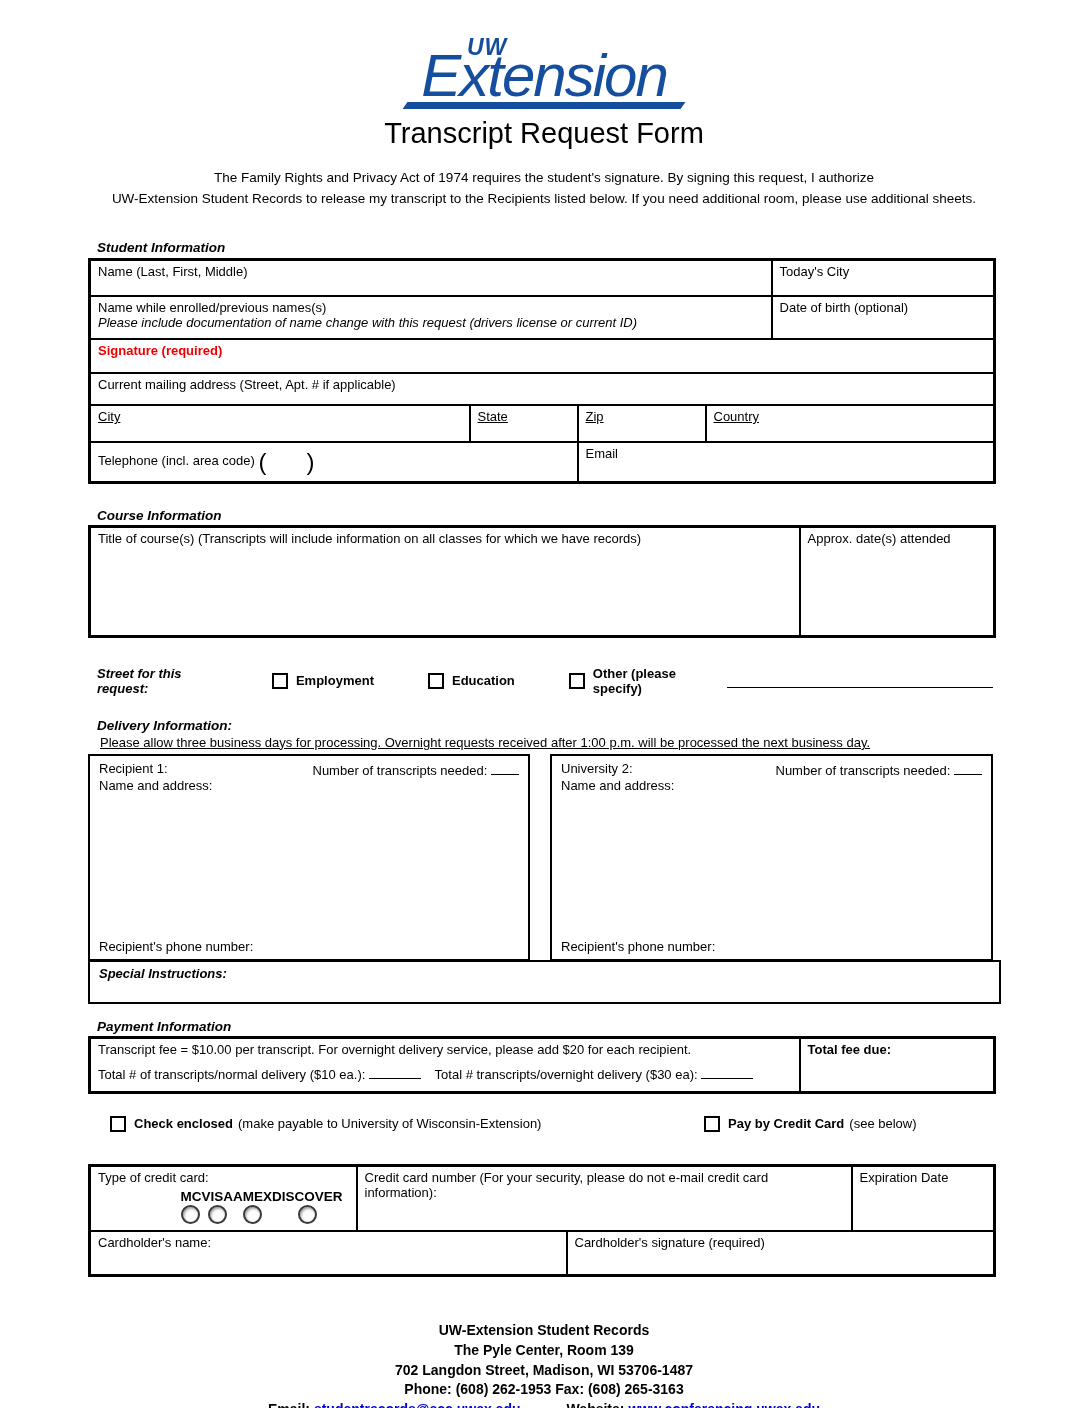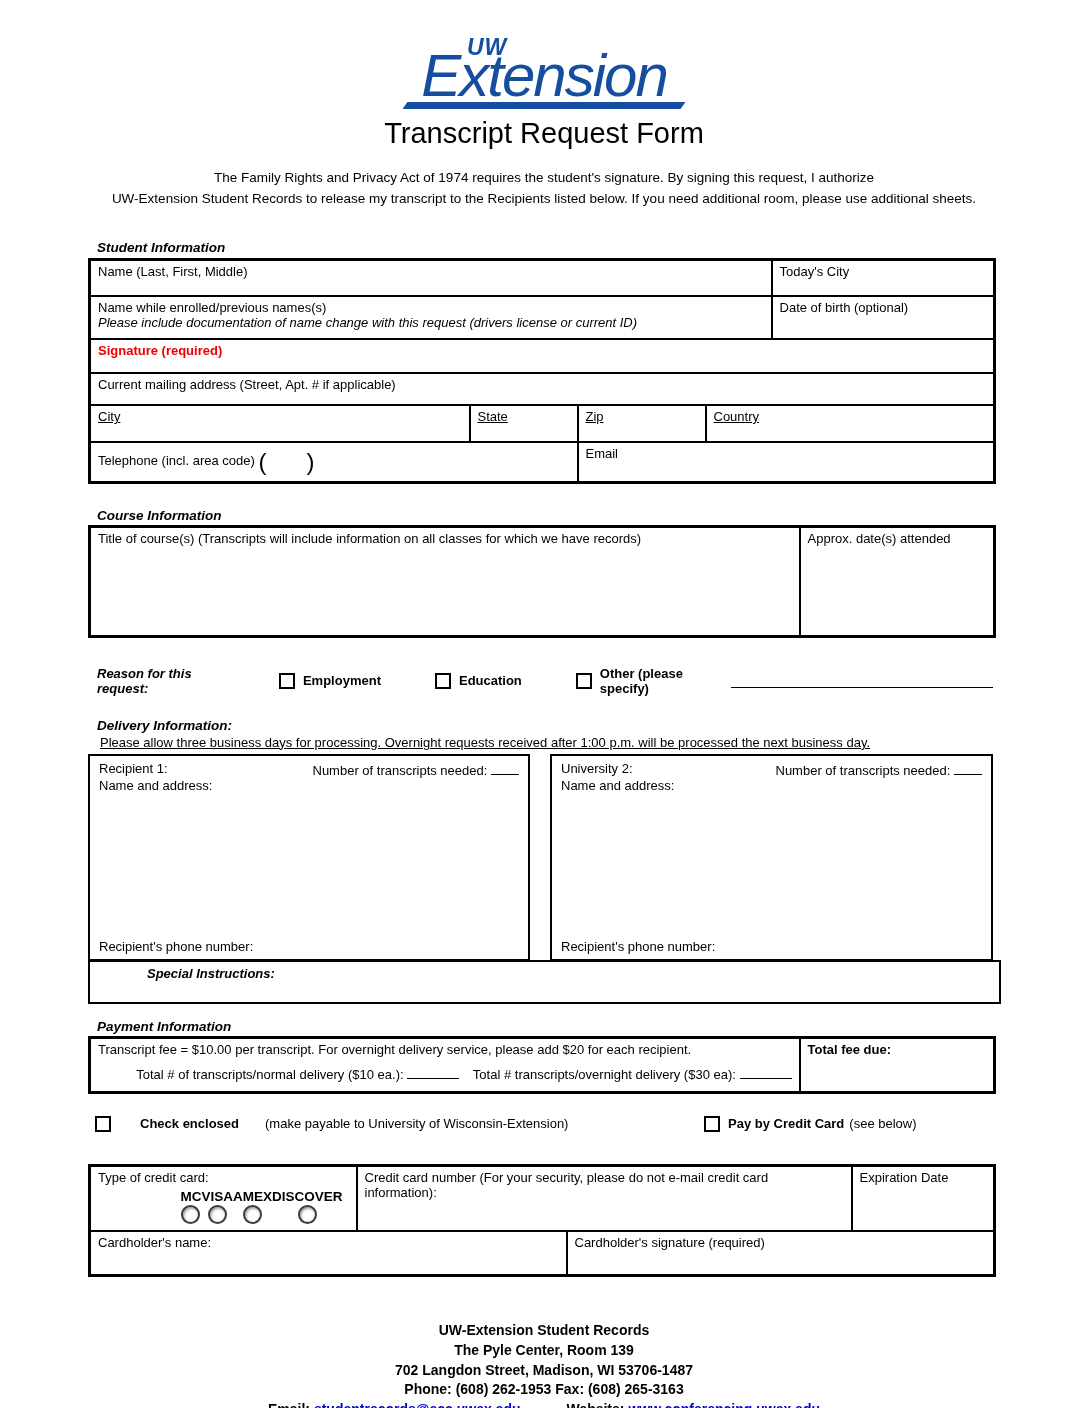--- a/index.html
+++ b/index.html
@@ -65,32 +65,32 @@
   .recip-box{
     border:2px solid #000; box-sizing:border-box; width:442px; height:207px;
     padding:5px 9px; display:flex; flex-direction:column; font-size:13px;
   }
   .recip-head{ display:flex; justify-content:space-between; }
   .recip-spacer{ flex:1; }
   .special-box{
     border:2px solid #000; box-sizing:border-box; width:913px; height:44px;
     margin-top:-1px; padding:4px 9px; font-size:13px;
   }
-  .special-label{ font-weight:bold; font-style:italic;margin-left:48px; }
+  .special-label{ font-weight:bold; font-style:italic; }
 
   
   .payment-block{ margin-top:15px; }
   .t-pay td{ height:55px; }
-  .pay-line2{ margin-top:8px;text-align:right; }
+  .pay-line2{ margin-top:8px; }
   .total-fee{ font-weight:bold; }
 
   .check-row{ position:relative; margin-top:22px; height:18px; font-size:13px; }
   .check-item{ position:absolute; top:0; display:flex; align-items:center; }
   .check-item .cb{ margin-right:8px; }
-  .check1{ left:7px;gap:21px; }
+  .check1{ left:22px; }
   .check2{ left:616px; }
   .bold{ font-weight:bold; }
 
   
   .t-cc{ margin-top:30px; }
   .t-cc .ccr1 td{ height:66px; }
   .t-cc .ccr2 td{ height:44px; }
   .cc-types{ display:flex; justify-content:flex-end; padding:4px 6px 0 2px; }
   .cc-type{ text-align:center; }
   .cc-type-label{ font-weight:bold; font-size:13.5px; }
@@ -175,21 +175,21 @@
       <tbody>
           <tr>
         <td><span>Title of course(s) (Transcripts will include information on all classes for which we have records)</span></td>
         <td><span>Approx. date(s) attended</span></td>
       </tr>
     </tbody>
       </table>
   </div>
 
   <div class="reason-row">
-    <span class="reason-label">Reason for this request:</span>
+    <span class="reason-label">Street for this request:</span>
     <span class="reason-item" style="margin-left:46px">
       <span class="cb"></span>
       <span class="cb-label">Employment</span>
     </span>
     <span class="reason-item" style="margin-left:54px">
       <span class="cb"></span>
       <span class="cb-label">Education</span>
     </span>
     <span class="reason-item" style="margin-left:54px">
       <span class="cb"></span>

